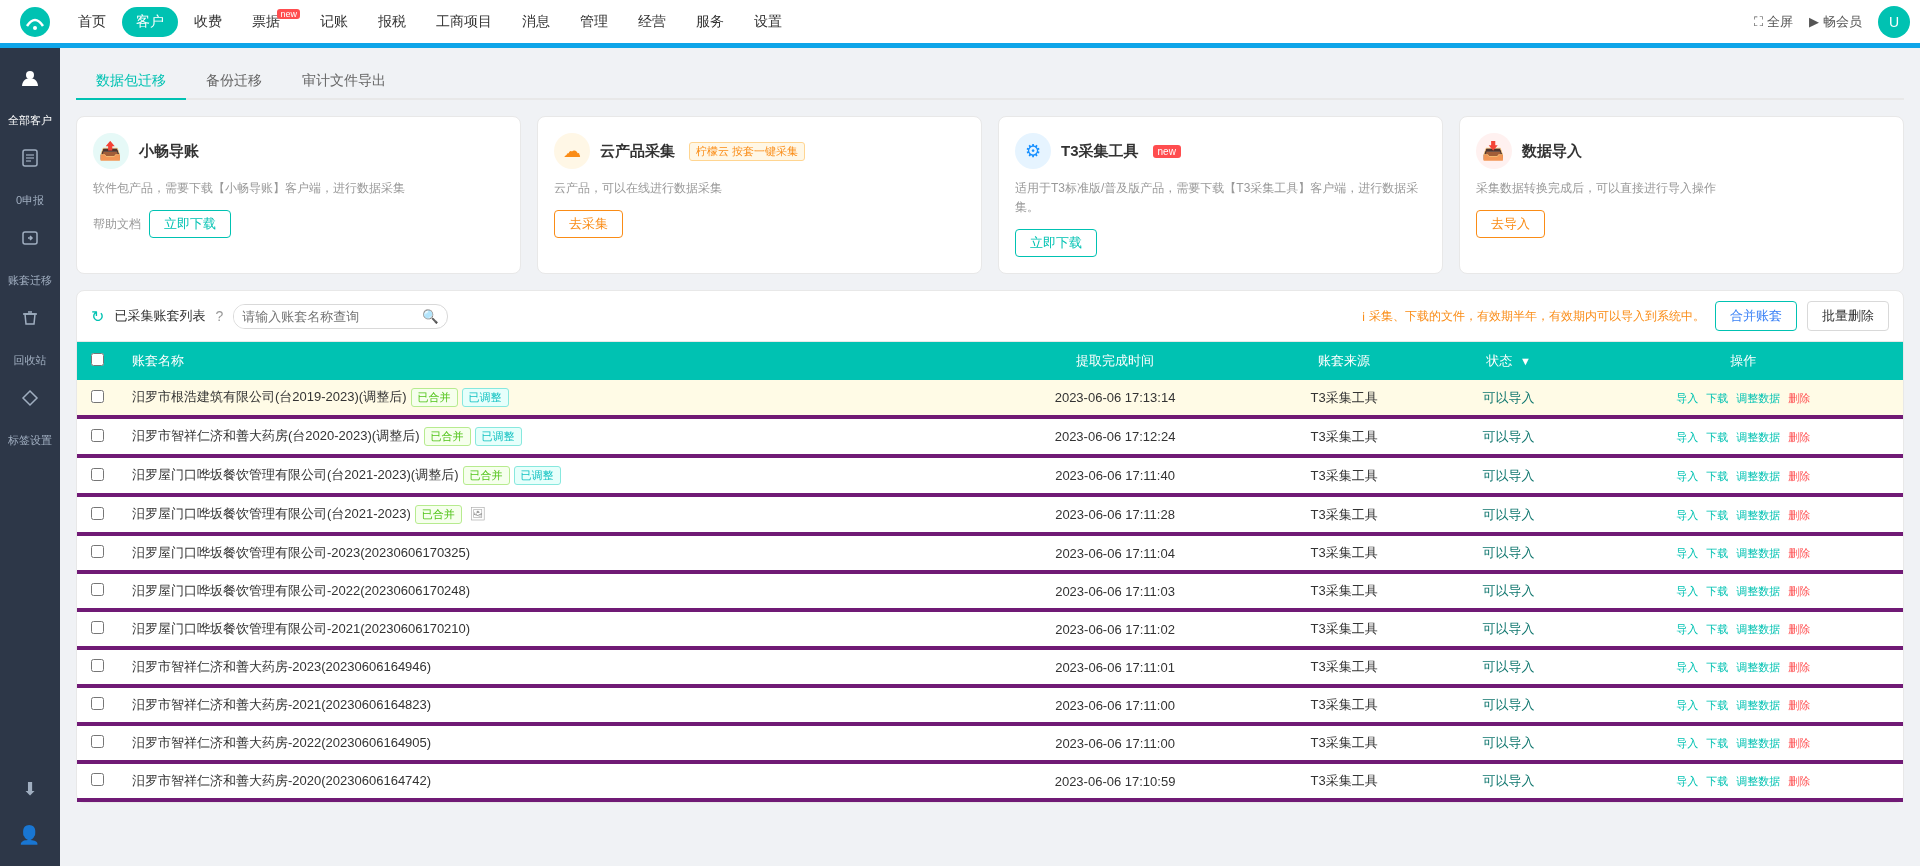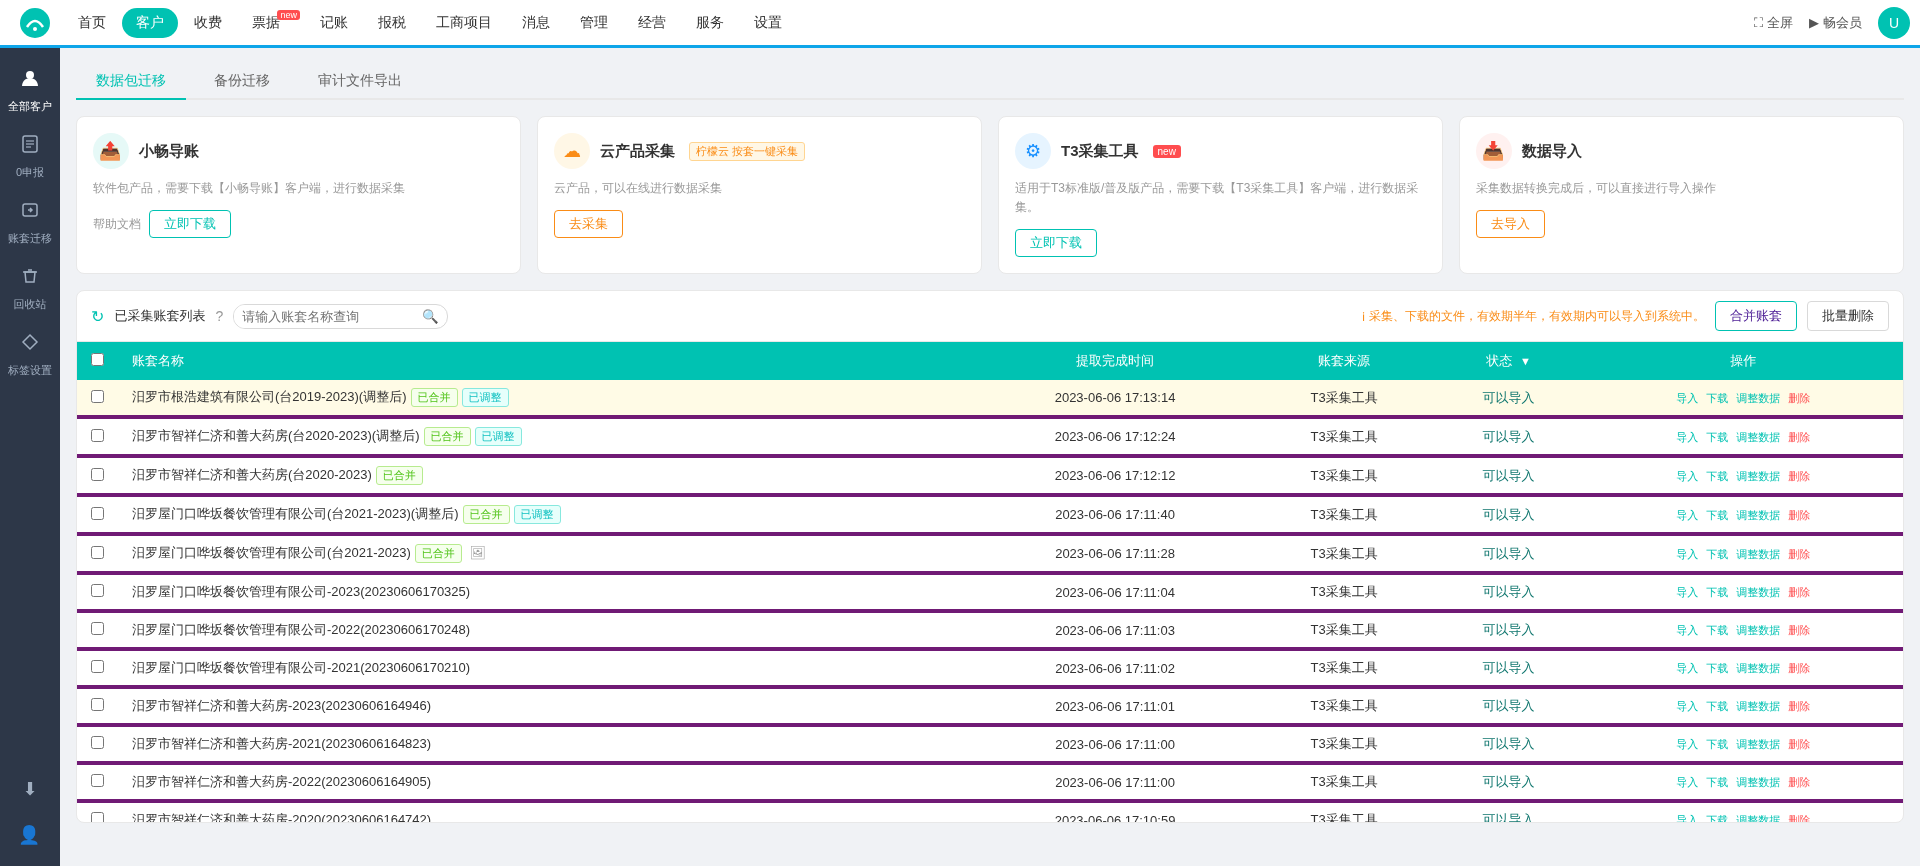--- a/index.html
+++ b/index.html
@@ -5,21 +5,21 @@
     * { box-sizing: border-box; margin: 0; padding: 0; }
     body { font-family: 'Microsoft YaHei', Arial, sans-serif; font-size: 13px; background: #f0f2f5; color: #333; overflow: hidden; }
     
     
     .top-nav {
       display: flex;
       align-items: center;
       background: #fff;
       height: 48px;
       padding: 0 10px;
-      border-bottom: 3px solid #0ea5e9;
+      border-bottom: 5px solid #0ea5e9;
       position: fixed;
       top: 0; left: 0; right: 0;
       z-index: 100;
     }
     .top-nav .logo {
       width: 50px;
       display: flex;
       align-items: center;
       justify-content: center;
     }
@@ -73,21 +73,21 @@
       z-index: 99;
     }
     .sidebar-item {
       display: flex;
       flex-direction: column;
       align-items: center;
       padding: 10px 6px;
       cursor: pointer;
       color: #a0aec0;
       font-size: 11px;
-      gap: 6px;
+      gap: 20px;
       width: 100%;
       text-align: center;
     }
     .sidebar-item.active { color: #fff; }
     .sidebar-item .icon { font-size: 18px; }
     .sidebar-bottom {
       margin-top: auto;
       display: flex;
       flex-direction: column;
       align-items: center;
@@ -98,21 +98,21 @@
     .main-content {
       margin-top: 48px;
       margin-left: 60px;
       padding: 16px;
       min-height: calc(100vh - 48px);
     }
 
     
     .tabs {
       display: flex;
-      gap: 8px;
+      gap: 0;
       margin-bottom: 16px;
       border-bottom: 2px solid #e8e8e8;
     }
     .tab {
       padding: 8px 20px;
       cursor: pointer;
       font-size: 14px;
       color: #666;
       border-bottom: 2px solid transparent;
       margin-bottom: -2px;
@@ -209,21 +209,21 @@
     .toolbar-tip { font-size: 12px; color: #fa8c16; display: flex; align-items: center; gap: 4px; }
     .btn-action {
       border: 1px solid #d9d9d9;
       background: #fff;
       padding: 5px 14px;
       border-radius: 4px;
       cursor: pointer;
       font-size: 13px;
       color: #333;
     }
-    .btn-action.teal { border-color: #00c2b2; color: #4c1d95; }
+    .btn-action.teal { border-color: #00c2b2; color: #3b82f6; }
 
     
     .data-table { width: 100%; border-collapse: collapse; }
     .data-table thead tr { background: #00c2b2; color: #fff; }
     .data-table th {
       padding: 10px 14px;
       text-align: center;
       font-weight: 500;
       font-size: 13px;
     }
@@ -463,28 +463,20 @@
             <tr>
               <td class="checkbox-cell"><input type="checkbox" style=""></td>
               <td><span>汨罗市智祥仁济和善大药房(台2020-2023)(调整后)</span><span class="tag green">已合并</span><span class="tag cyan">已调整</span></td>
               <td>2023-06-06 17:12:24</td>
               <td>T3采集工具</td>
               <td><span class="status-ok">可以导入</span></td>
               <td><span class="op-btn">导入</span><span class="op-btn">下载</span><span class="op-btn">调整数据</span><span class="op-btn red">删除</span></td>
             </tr>
             <tr>
               <td class="checkbox-cell"><input type="checkbox" style=""></td>
-              <td><span>汨罗市智祥仁济和善大药房(台2020-2023)</span><span class="tag green">已合并</span></td>
-              <td>2023-06-06 17:12:12</td>
-              <td>T3采集工具</td>
-              <td><span class="status-ok">可以导入</span></td>
-              <td><span class="op-btn">导入</span><span class="op-btn">下载</span><span class="op-btn">调整数据</span><span class="op-btn red">删除</span></td>
-            </tr>
-            <tr>
-              <td class="checkbox-cell"><input type="checkbox" style=""></td>
               <td><span>汨罗屋门口哗坂餐饮管理有限公司(台2021-2023)(调整后)</span><span class="tag green">已合并</span><span class="tag cyan">已调整</span></td>
               <td>2023-06-06 17:11:40</td>
               <td>T3采集工具</td>
               <td><span class="status-ok">可以导入</span></td>
               <td><span class="op-btn">导入</span><span class="op-btn">下载</span><span class="op-btn">调整数据</span><span class="op-btn red">删除</span></td>
             </tr>
             <tr>
               <td class="checkbox-cell"><input type="checkbox" style=""></td>
               <td><span>汨罗屋门口哗坂餐饮管理有限公司(台2021-2023)</span><span class="tag green">已合并</span><span style="margin-left: 4px; font-size: 13px; color: rgb(153, 153, 153);"> 🖼</span></td>
               <td>2023-06-06 17:11:28</td>

